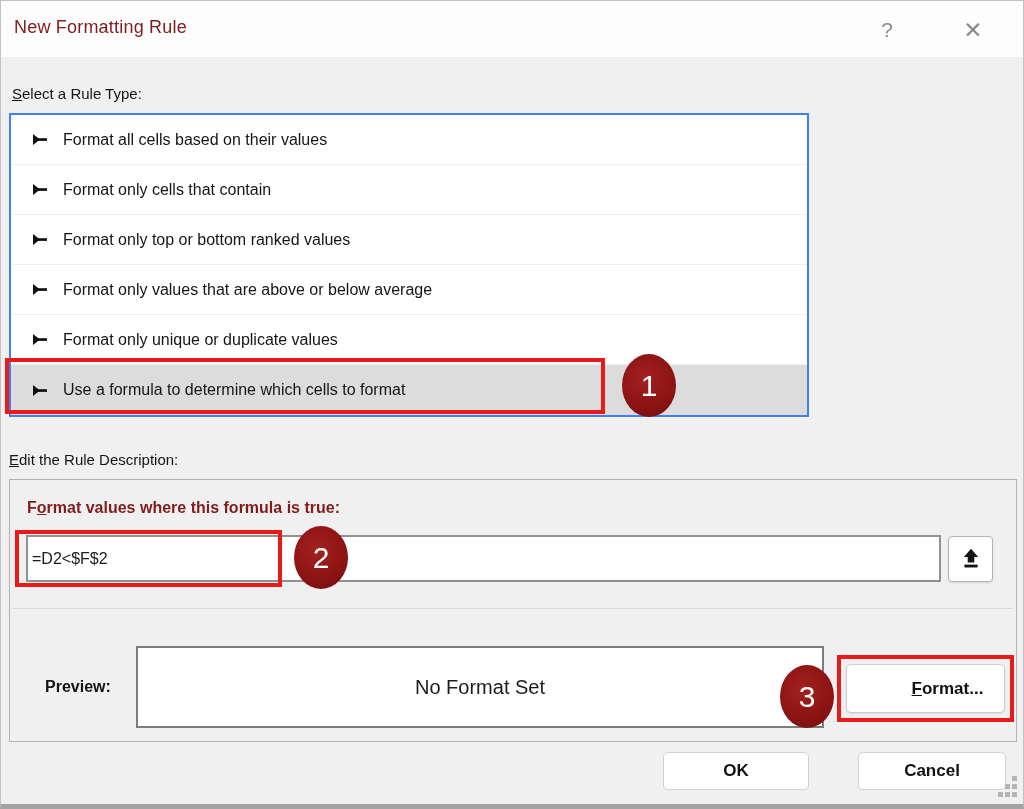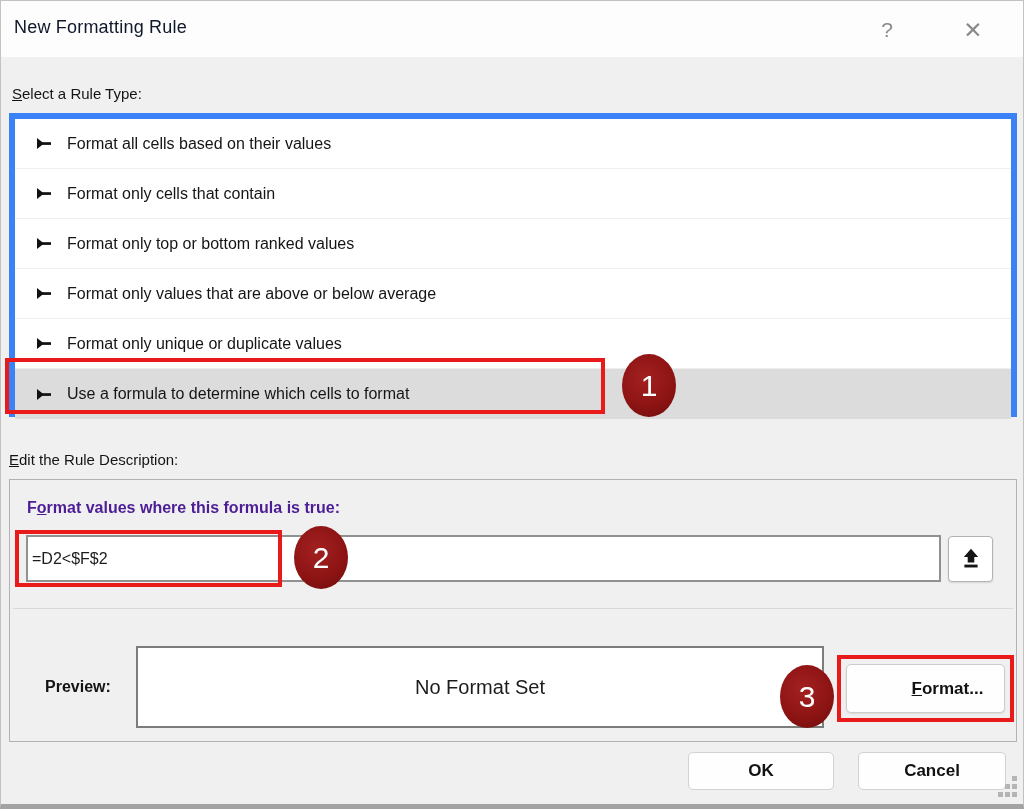--- a/index.html
+++ b/index.html
@@ -14,39 +14,39 @@
     overflow:hidden;
   }
 
   
   .titlebar {
     position:absolute; left:0; top:0; width:100%; height:56px;
     background:#fdfdfd;
   }
   .title {
     position:absolute; left:13px; top:16px;
-    font-size:18px; color:#0f172a; letter-spacing:.2px;
+    font-size:18px; color:#7f1d1d; letter-spacing:.2px;
   }
   .cap-btn {
     position:absolute; top:10px; width:40px; height:38px;
     display:flex; align-items:center; justify-content:center;
     color:#8a8a8a; background:transparent; border:none;
     font-size:21px; cursor:default;
   }
   .help-btn  { left:866px; }
   .close-btn { left:952px; font-size:23px; }
 
   
   .dlg-label { position:absolute; font-size:15px; color:#141414; }
   .u { text-decoration:underline; }
 
   
   .listbox {
-    position:absolute; left:8px; top:112px; width:1008px; height:304px;
-    background:#ffffff; border:6px solid #3b82f6;
+    position:absolute; left:8px; top:112px; width:800px; height:304px;
+    background:#ffffff; border:2px solid #3b82f6;
   }
   .rule-row {
     height:50px; display:flex; align-items:center;
     padding-left:22px; gap:15px;
     border-bottom:1px solid #efefef;
     font-size:16px; color:#151515;
   }
   .rule-row:last-child { border-bottom:none; }
   .rule-row.selected { background:#dcdcdc; }
   .bullet { display:inline-flex; flex:0 0 auto; }
@@ -70,21 +70,21 @@
   .badge-2 { left:293px; top:525px; }
   .badge-3 { left:779px; top:664px; }
 
   
   .groupbox {
     position:absolute; left:8px; top:478px; width:1008px; height:263px;
     border:1px solid #b2b2b2; background:#f0f0f0;
   }
   .formula-caption {
     position:absolute; left:26px; top:498px;
-    font-size:16px; font-weight:bold; color:#4c1d95;
+    font-size:16px; font-weight:bold; color:#7f1d1d;
   }
   .formula-input {
     position:absolute; left:25px; top:534px; width:915px; height:47px;
     background:#ffffff; border:2px solid #919191;
     font-family:"Liberation Sans", sans-serif;
     font-size:16px; color:#1c1c1c; padding:0 4px;
   }
   .collapse-btn {
     position:absolute; left:947px; top:535px; width:45px; height:46px;
     background:#ffffff; border:1px solid #b3b3b3; border-radius:4px;
@@ -117,21 +117,21 @@
   }
 
   
   .footer-btn {
     position:absolute; top:751px; height:38px;
     background:#fefefe; border:1px solid #d2d2d2; border-radius:5px;
     font-family:"Liberation Sans", sans-serif;
     font-size:17px; font-weight:600; color:#111111;
     cursor:default;
   }
-  .ok-btn     { left:687px; width:146px; }
+  .ok-btn     { left:662px; width:146px; }
   .cancel-btn { left:857px; width:148px; }
 
   
   .resize-grip { position:absolute; left:997px; top:775px; width:22px; height:24px; }
   .resize-grip i {
     position:absolute; width:5px; height:5px; background:#b5b5b5; display:block;
   }
   .g1 { left:14px; top:0;  }
   .g2 { left:7px;  top:8px; } .g3 { left:14px; top:8px; }
   .g4 { left:0;    top:16px;} .g5 { left:7px;  top:16px;} .g6 { left:14px; top:16px;}

